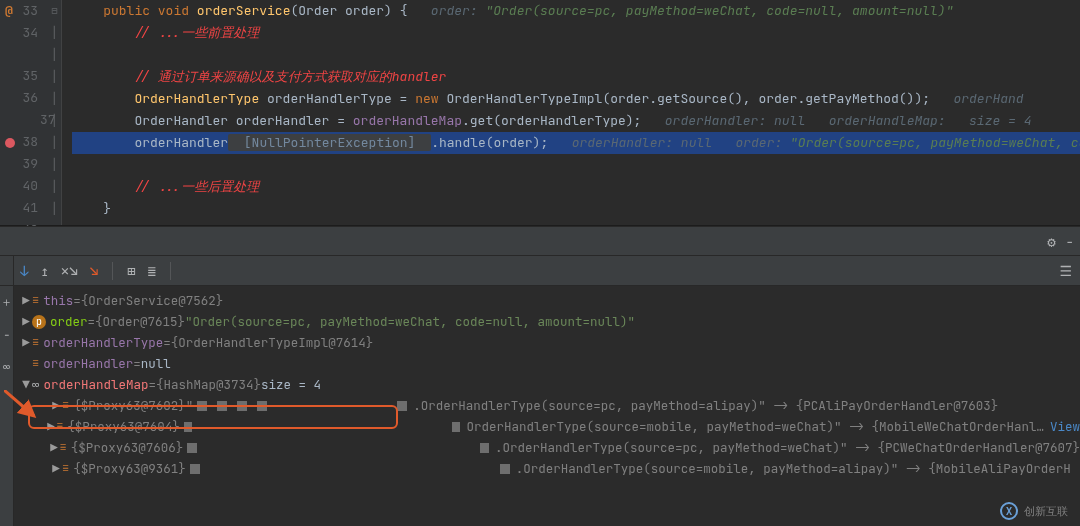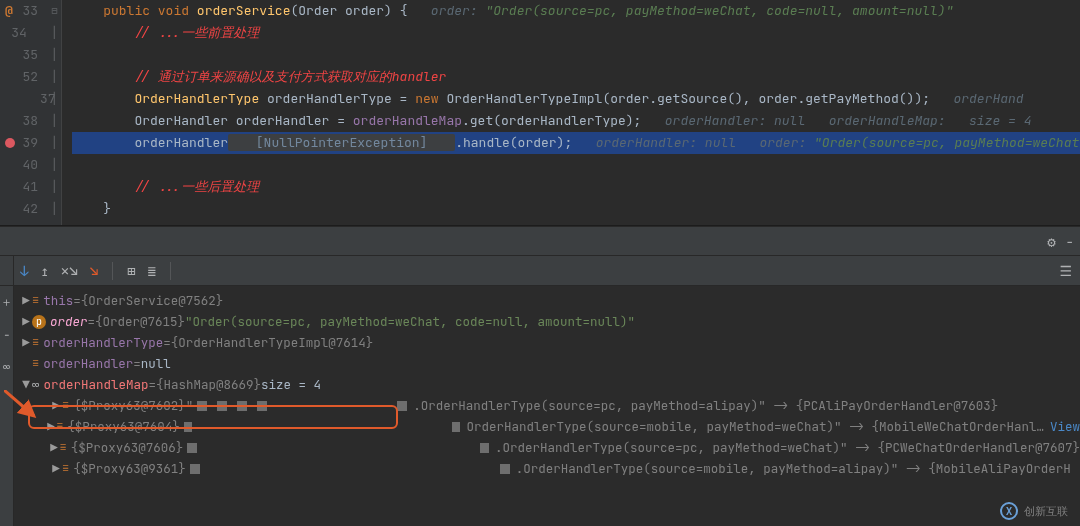--- a/index.html
+++ b/index.html
@@ -54,21 +54,21 @@
   white-space: pre;
   overflow: hidden;
 }
 .line { height: 22px; }
 .line.hl { background: #214283; }
 .kw { color: #cc7832; }
 .ty { color: #ffc66d; }
 .cm { color: #ef4444; font-style: italic; }
 .nw { color: #cc7832; }
 .par { color: #a9b7c6; }
-.ann { color: #73889e; background:#3d3f41; padding:0 20px; border-radius:2px; }
+.ann { color: #73889e; background:#3d3f41; padding:0 8px; border-radius:2px; }
 .inlay { color: #5a6873; font-style: italic; }
 .inlay-str { color: #5a7d52; font-style: italic; }
 .purple { color: #9876aa; }
 .toolbar {
   background: #3c3f41;
   height: 30px;
   display: flex;
   align-items: center;
   border-top: 1px solid #282828;
   border-bottom: 1px solid #282828;
@@ -122,21 +122,21 @@
   font-size:12px;
   padding: 6px 10px;
   border-bottom: 1px solid #323232;
   background: #313335;
 }
 .tree { padding: 4px 0 4px 6px; font-size: 12.5px; line-height: 21px; }
 .tree-row { display: flex; align-items: center; white-space: nowrap; position: relative; }
 .caret { width:12px; color:#9b9b9b; display:inline-block; text-align:center; cursor:pointer;}
 .eq { color:#808080; }
 .nm { color:#9876aa; }
-.nm2 { color:#f9a8d4;font-style:italic; }
+.nm2 { color:#84cc16; }
 .nm-red { color:#f27777; }
 .val { color:#808080; }
 .valstr { color:#6a8759; }
 .badge-p { display:inline-block; width:14px; height:14px; background:#b8731a; color:#fff; font-size:10px; border-radius:50%; text-align:center; line-height:14px; margin-right:4px;}
 .badge-f { color:#cc7832; margin-right: 4px; font-size: 12px; }
 .brand {
   position: absolute;
   right: 12px;
   bottom: 6px;
   display: flex;
@@ -185,23 +185,23 @@
         <div class="gi"></div>
         <div class="gi">
           <span class="gi-bp"></span>
         </div>
         <div class="gi"></div>
         <div class="gi"></div>
         <div class="gi"></div>
       </div>
     <div id="gnums">
         <div style="height: 22px; text-align: right;">33</div>
-        <div style="height: 22px; text-align: center;">34</div>
-        <div style="height: 22px;">35</div>
-        <div style="height: 22px;">52</div>
+        <div style="height: 22px;">34</div>
+        <div style="height: 22px; margin-top: 21px;">35</div>
+        <div style="height: 22px;">36</div>
         <div style="height: 22px; padding-left: 40px;">37</div>
         <div style="height: 22px;">38</div>
         <div style="height: 22px;">39</div>
         <div style="height: 22px;">40</div>
         <div style="height: 22px;">41</div>
         <div style="height: 22px;">42</div>
       </div>
   </div>
   <div class="fold-col">
     <div id="folds">
@@ -282,21 +282,21 @@
           <span class="nm">orderHandler</span>
           <span class="eq"> = </span>
           <span class="par">null</span>
         </div>
         <div class="tree-row">
           <span class="tr-indent" style="width: 0px;"></span>
           <span class="caret">▼</span>
           <span style="margin-right: 4px; color: rgb(175, 177, 179);">∞</span>
           <span class="nm-red">orderHandleMap</span>
           <span class="eq"> = </span>
-          <span class="val">{HashMap@8669}  </span>
+          <span class="val">{HashMap@3734}  </span>
           <span class="par">size = 4</span>
         </div>
         <div class="tree-row">
           <span class="tr-indent" style="width: 30px;"></span>
           <span class="caret">▶</span>
           <span class="badge-f">≡</span>
           <span class="val">{$Proxy63@7602}</span>
           <span class="eq"> "</span>
           <span class="tr-grey-block"></span>
           <span class="tr-grey-block"></span>

